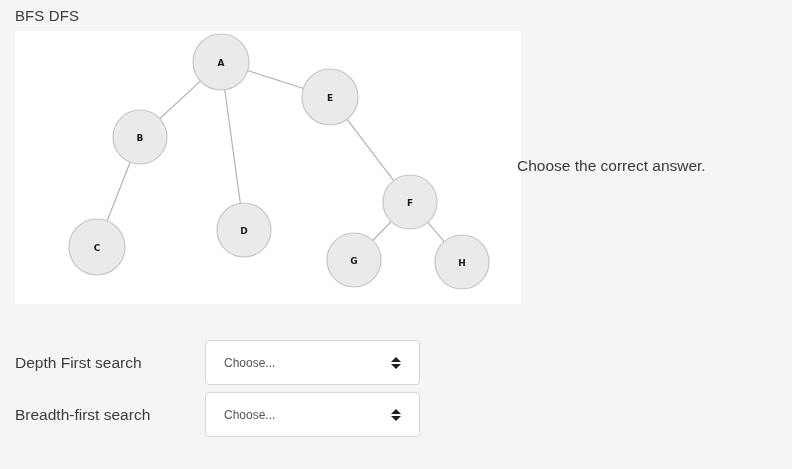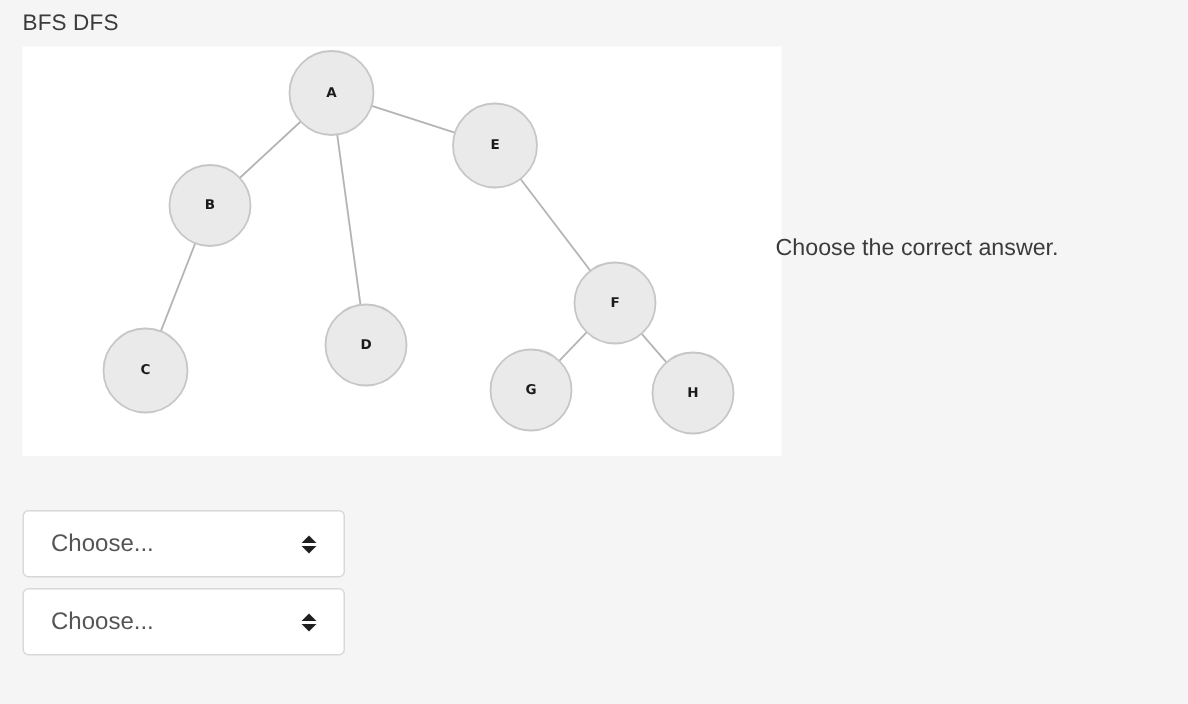--- a/index.html
+++ b/index.html
@@ -99,21 +99,21 @@
     width: 215px;
     height: 45px;
     background: #ffffff;
     border: 1px solid #d8d8d8;
     border-radius: 4px;
     display: flex;
     align-items: center;
     cursor: pointer;
   }
   .select-value {
-    font-size: 16px;
+    font-size: 12px;
     line-height: 20px;
     color: #555555;
     padding-left: 18px;
     white-space: nowrap;
   }
   .select-arrow {
     position: absolute;
     right: 17px;
     top: 50%;
     transform: translateY(-50%);
@@ -188,29 +188,31 @@
           <text x="447" y="231.5" class="graph-node-label">H</text>
         </g>
       </g>
   </svg>
 </div>
 
 <div id="instruction-text">Choose the correct answer.</div>
 
 <div id="match-form">
   <div class="match-row">
+    <div class="match-label">Depth First search</div>
     <div class="select-box">
       <span class="select-value">Choose...</span>
       <span class="select-arrow">
         <span class="tri-up"></span>
         <span class="tri-down"></span>
       </span>
     </div>
   </div>
   <div class="match-row">
+    <div class="match-label">Breadth-first search</div>
     <div class="select-box">
       <span class="select-value">Choose...</span>
       <span class="select-arrow">
         <span class="tri-up"></span>
         <span class="tri-down"></span>
       </span>
     </div>
   </div>
 </div>
 

